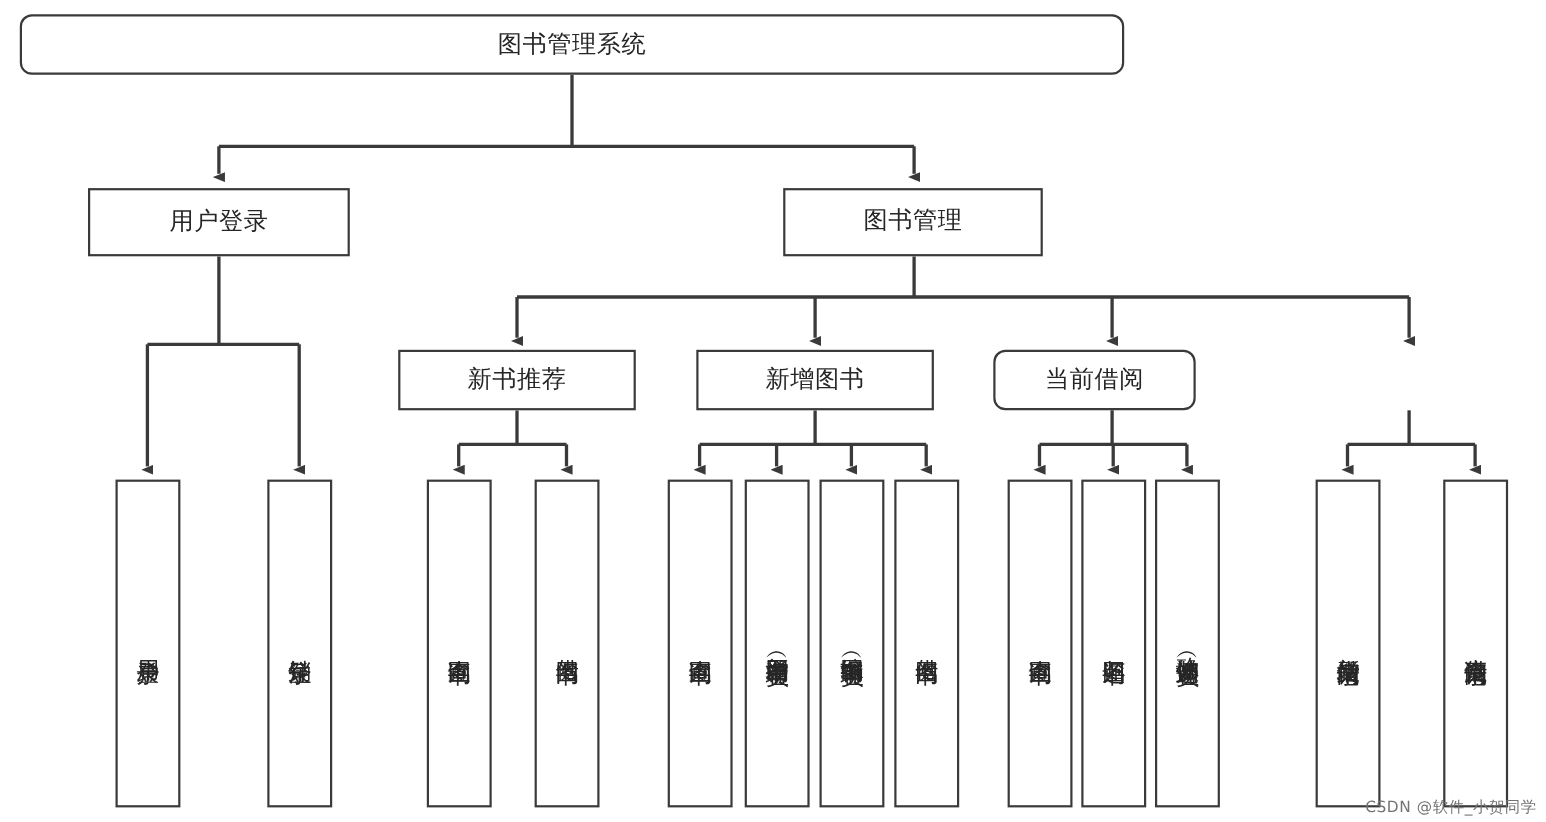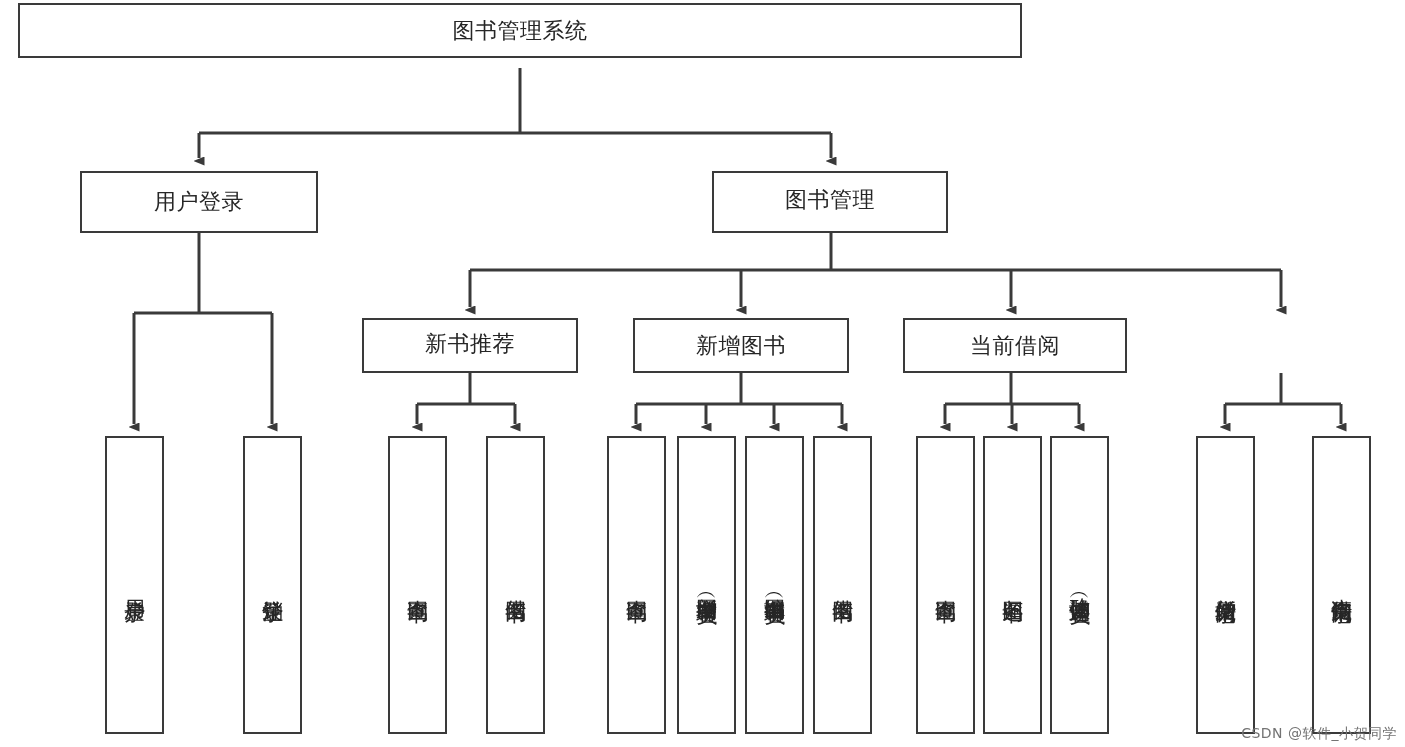--- a/index.html
+++ b/index.html
@@ -120,46 +120,46 @@
       <path d="M1012,404 L1012,424" marker-end="url(#arrow)"></path>
       <path d="M1079,404 L1079,424" marker-end="url(#arrow)"></path>
 
       <path d="M1281,373 L1281,404"></path>
       <path d="M1225,404 L1341,404"></path>
       <path d="M1225,404 L1225,424" marker-end="url(#arrow)"></path>
       <path d="M1341,404 L1341,424" marker-end="url(#arrow)"></path>
     </g>
   </svg>
 
-  <div class="node root" style="left: 18px; top: 3px; width: 1004px; height: 55px; border-color: rgb(58, 58, 58);">
+  <div class="node root" style="left: 18px; top: 13px; width: 1004px; height: 55px; border-color: rgb(58, 58, 58); border-radius: 11px;">
     <span class="label" style="color: rgb(38, 38, 38);">图书管理系统</span>
   </div>
 
   <div class="node branch" style="left: 80px; top: 171px; width: 238px; height: 62px; border-color: rgb(58, 58, 58);">
     <span class="label" style="color: rgb(38, 38, 38);">用户登录</span>
   </div>
 
   <div class="node branch" style="left: 712px; top: 171px; width: 236px; height: 62px; border-color: rgb(58, 58, 58); font-family: Liberation Mono, monospace;">
     <span class="label" style="color: rgb(38, 38, 38);">图书管理</span>
   </div>
 
   <div class="node leaf" style="left: 105px; top: 436px; width: 59px; height: 298px; border-color: rgb(58, 58, 58);">
     <span class="label" style="color: rgb(38, 38, 38);">用户登录</span>
   </div>
   <div class="node leaf" style="left: 243px; top: 436px; width: 59px; height: 298px; border-color: rgb(58, 58, 58);">
     <span class="label" style="color: rgb(38, 38, 38);">注销登录</span>
   </div>
 
-  <div class="node branch" style="left: 362px; top: 318px; width: 216px; height: 55px; border-color: rgb(58, 58, 58); font-family: Liberation Mono, monospace;">
+  <div class="node branch" style="left: 362px; top: 318px; width: 216px; height: 55px; border-color: rgb(58, 58, 58);">
     <span class="label" style="color: rgb(38, 38, 38);">新书推荐</span>
   </div>
   <div class="node branch" style="left: 633px; top: 318px; width: 216px; height: 55px; border-color: rgb(58, 58, 58);">
     <span class="label" style="color: rgb(38, 38, 38);">新增图书</span>
   </div>
-  <div class="node branch" style="left: 903px; top: 318px; width: 224px; height: 55px; border-color: rgb(58, 58, 58);">
+  <div class="node branch" style="left: 903px; top: 318px; width: 184px; height: 55px; border-color: rgb(58, 58, 58); border-radius: 11px;">
     <span class="label" style="color: rgb(38, 38, 38);">当前借阅</span>
   </div>
 
   <div class="node leaf" style="left: 388px; top: 436px; width: 59px; height: 298px; border-color: rgb(58, 58, 58);">
     <span class="label" style="color: rgb(38, 38, 38);">查询图书</span>
   </div>
   <div class="node leaf" style="left: 486px; top: 436px; width: 59px; height: 298px; border-color: rgb(58, 58, 58);">
     <span class="label" style="color: rgb(38, 38, 38);">借阅图书</span>
   </div>
 

